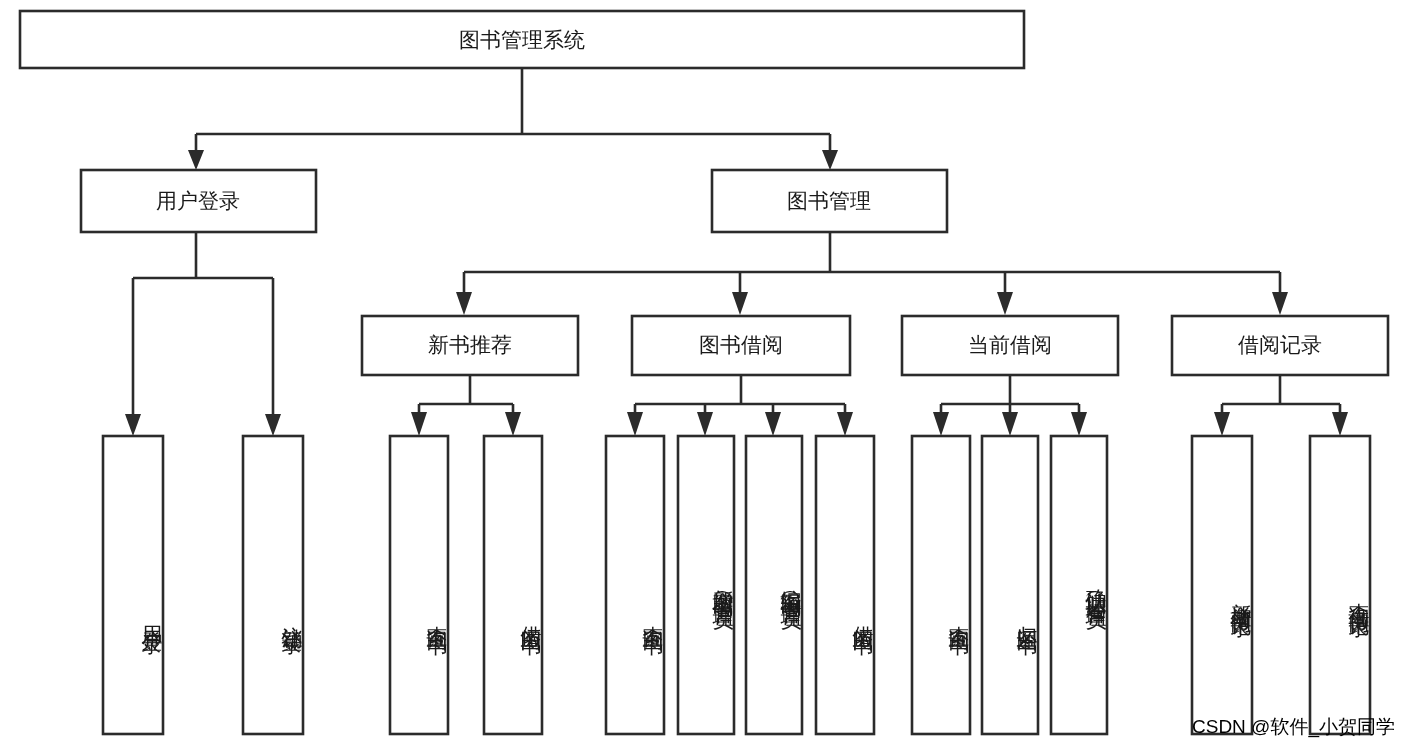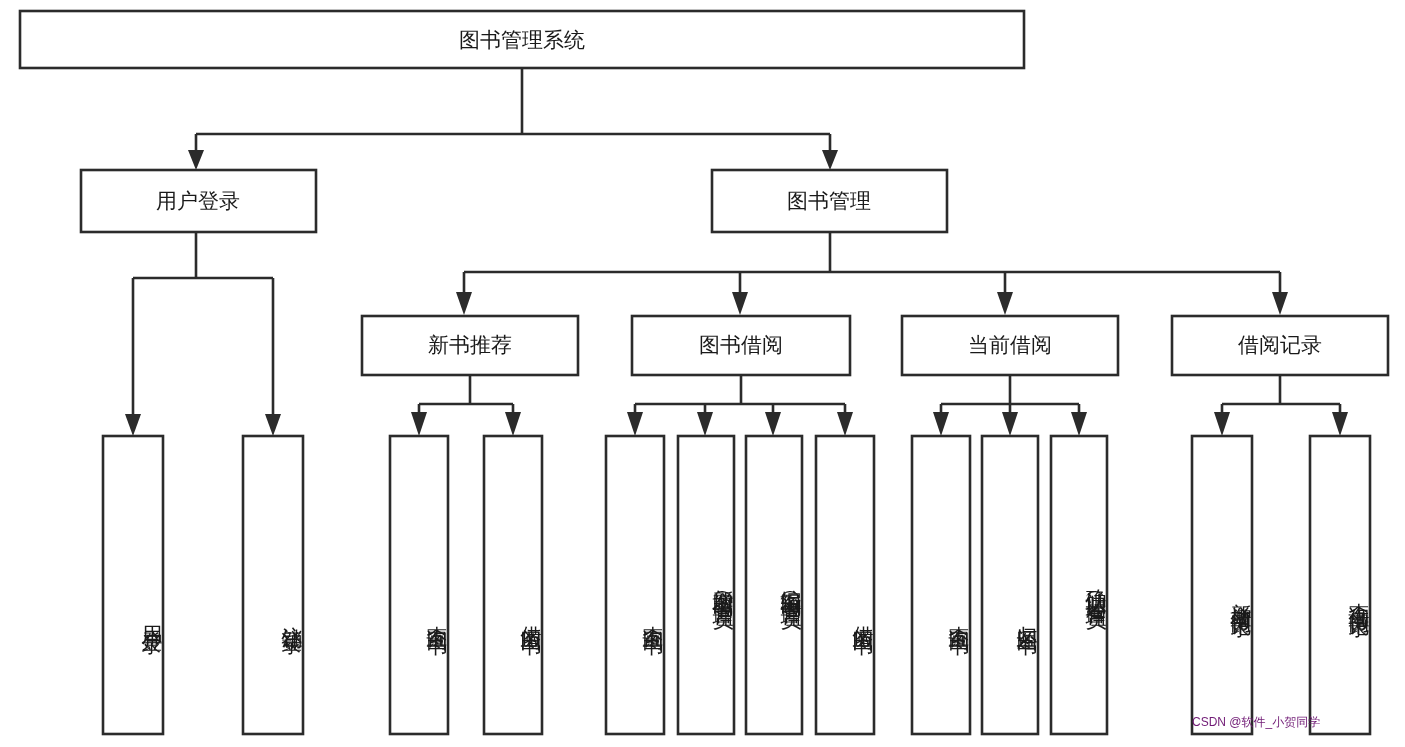--- a/index.html
+++ b/index.html
@@ -59,22 +59,22 @@
     letter-spacing: 3px;
     display: flex;
     align-items: flex-start;
     justify-content: center;
     white-space: nowrap;
     user-select: none;
   }
   .watermark {
     position: absolute;
     font-family: "Liberation Sans", "DejaVu Sans", sans-serif;
-    font-size: 12px;
-    color: #701a75;
+    font-size: 19px;
+    color: #000000;
     white-space: nowrap;
     user-select: none;
   }
 </style>
 </head>
 <body>
 
 <div id="diagram-root">
 
   <svg class="diagram-canvas" viewBox="0 0 1405 747">

